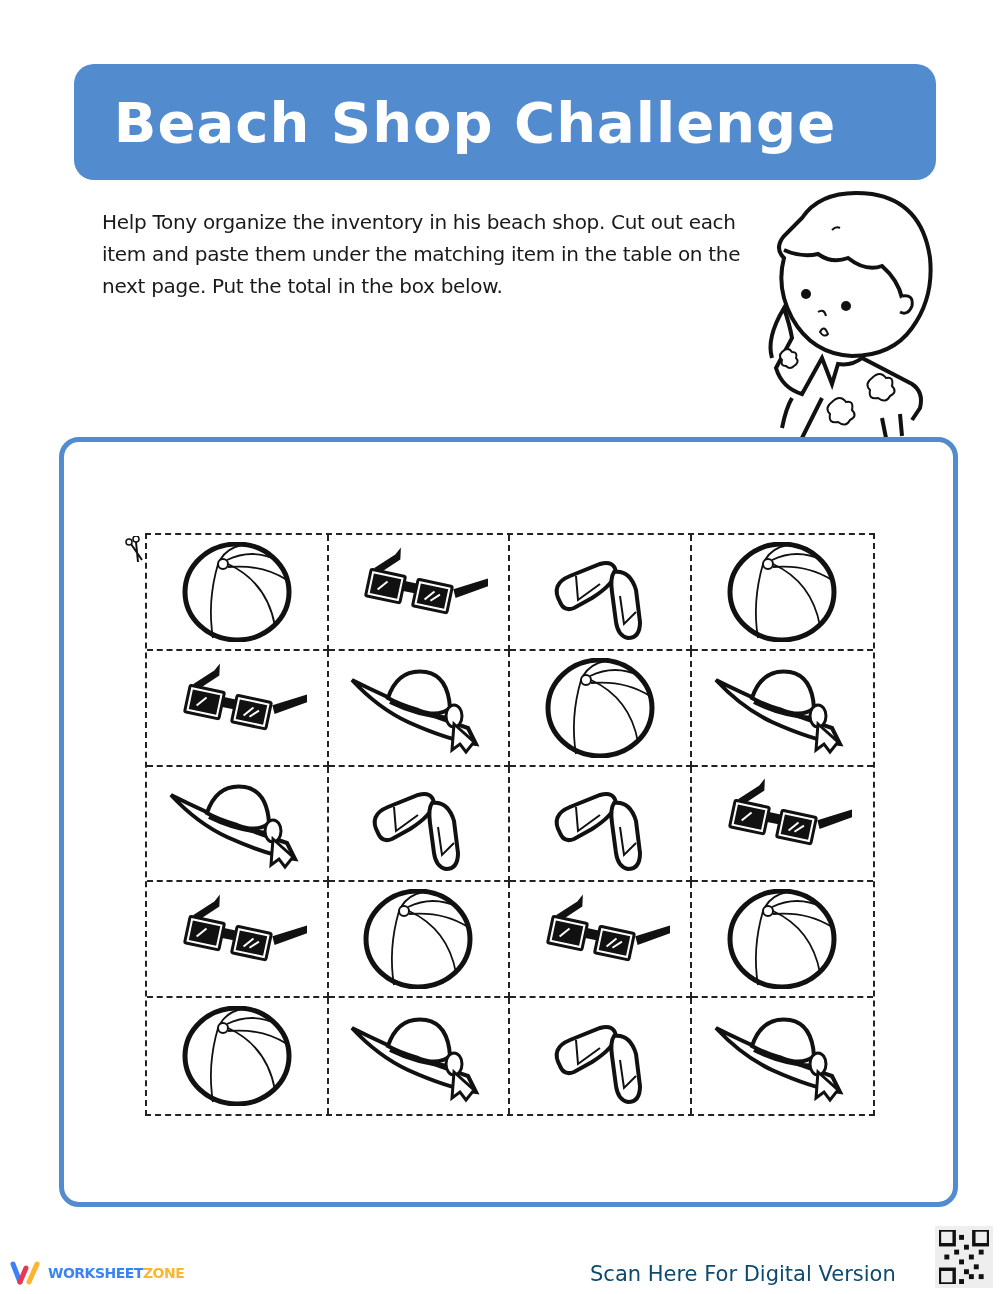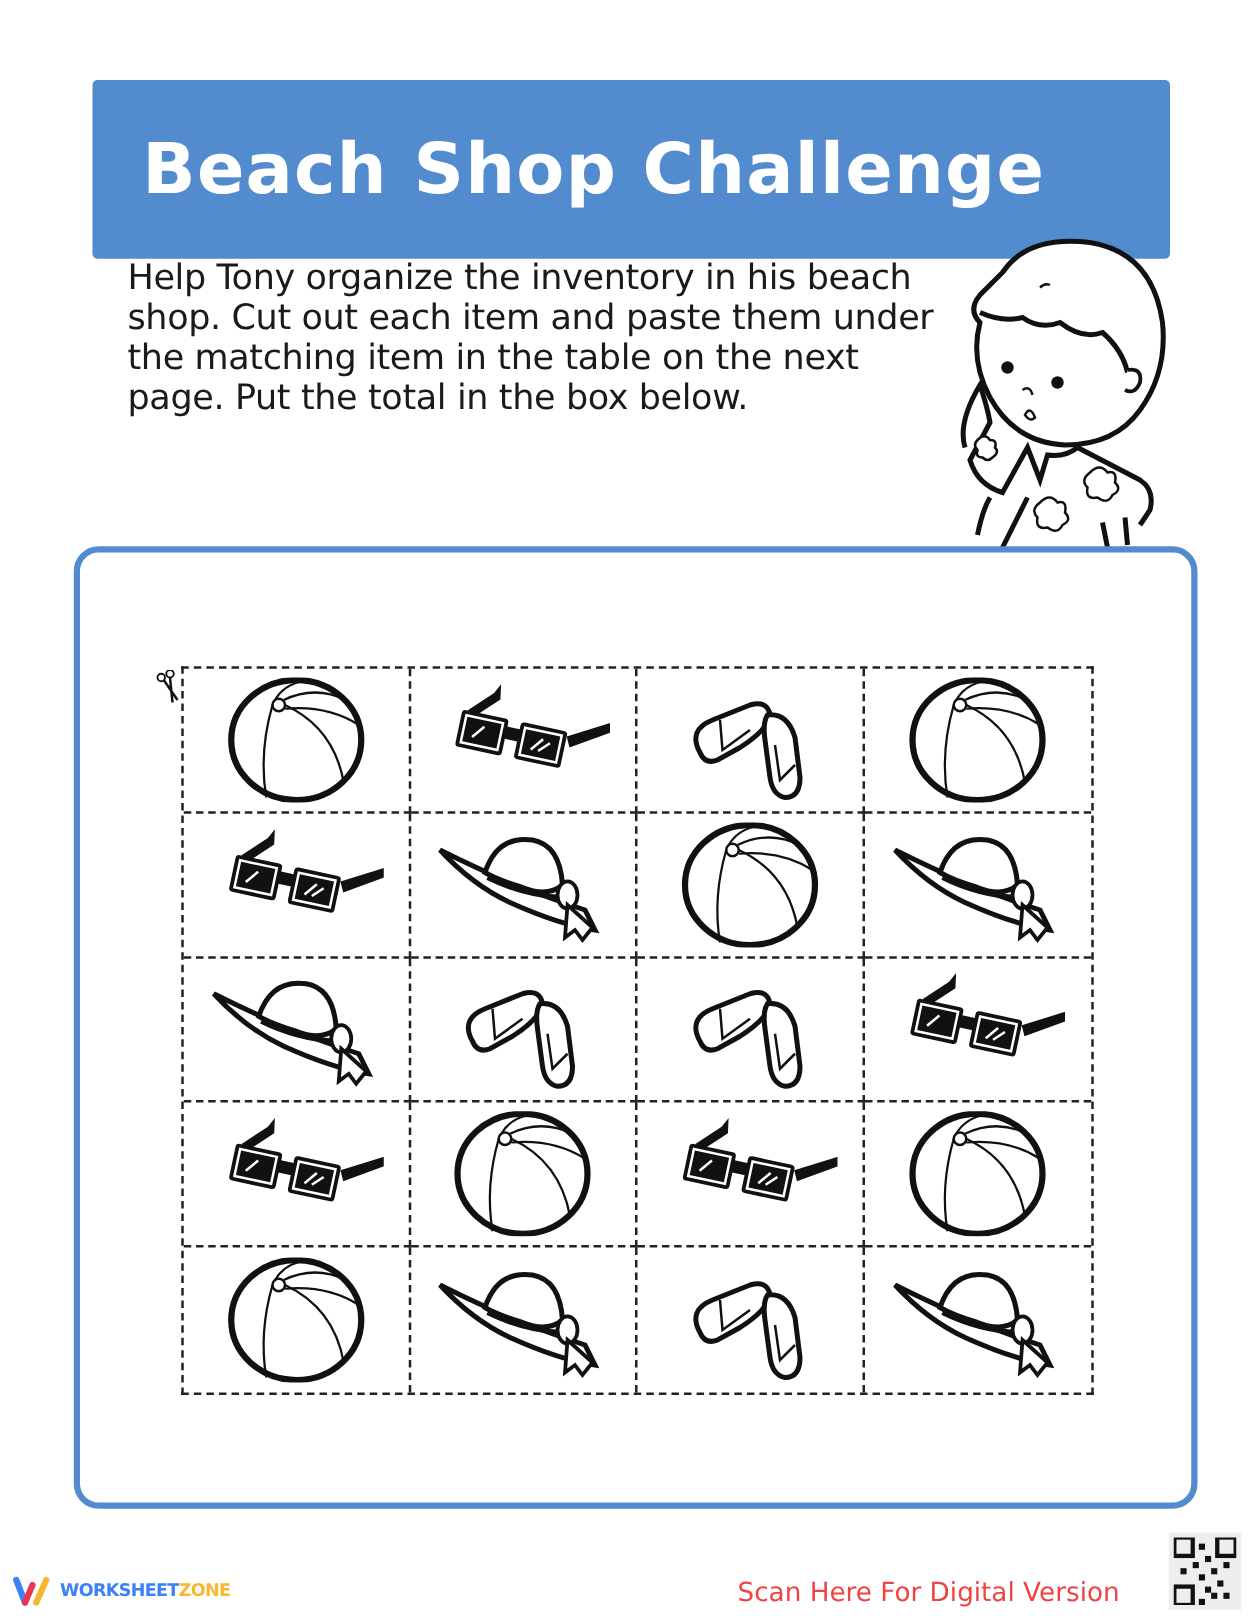--- a/index.html
+++ b/index.html
@@ -1,31 +1,31 @@
 <!DOCTYPE html>
 <html><head>
 <meta charset="utf-8">
 <style>
   html, body { margin:0; padding:0; background:#ffffff; }
   body { width:1000px; height:1294px; position:relative; overflow:hidden; font-family:"DejaVu Sans", sans-serif; color:#1a1a1a; }
 
   .title-banner {
-    position:absolute; left:74px; top:64px; width:862px; height:143px;
-    background:#538bcf; border-radius:4px;
+    position:absolute; left:74px; top:64px; width:862px; height:116px;
+    background:#538bcf; border-radius:20px;
     display:flex; align-items:center; justify-content:center;
   }
   .title-banner h1 {
     margin:0; color:#ffffff; font-size:56px; font-weight:bold;
     font-family:"DejaVu Sans", sans-serif; letter-spacing:1px;
     transform:translateX(-30px);
   }
 
   .instructions {
     position:absolute; left:102px; top:206px; width:670px;
-    font-size:28px; line-height:32px; color:#1a1a1a;
+    font-size:20px; line-height:32px; color:#1a1a1a;
     font-family:"DejaVu Sans", sans-serif;
     letter-spacing:-0.3px;
   }
 
   .tony { position:absolute; left:762px; top:188px; width:200px; height:250px; }
 
   .cut-panel {
     position:absolute; left:59px; top:437px; width:889px; height:760px;
     border:5px solid #538bcf; border-radius:20px; background:#fff;
   }
@@ -44,21 +44,21 @@
   }
   .cell:nth-child(4n) { border-right:none; }
   .cell:nth-last-child(-n+4) { border-bottom:none; }
   .cell svg { width:140px; height:100px; }
 
   .footer-logo { position:absolute; left:10px; top:1260px; display:flex; align-items:center; gap:6px; }
   .footer-logo .wz-text { font-size:14px; font-weight:bold; letter-spacing:-0.5px; }
   .wz-blue { color:#3b82f6; }
   .wz-yellow { color:#f7b731; }
 
-  .scan-text { position:absolute; left:590px; top:1262px; font-size:21px; color:#ef4444; font-family:"DejaVu Sans", sans-serif; }
+  .scan-text { position:absolute; left:590px; top:1262px; font-size:21px; color:#0c4a6e; font-family:"DejaVu Sans", sans-serif; }
   .qr { position:absolute; left:935px; top:1226px; width:58px; height:62px; background:#eee; display:flex; align-items:center; justify-content:center; }
 </style>
 </head>
 <body>
 
 <svg width="0" height="0" style="position:absolute">
   <defs>
     <symbol id="sym-ball" viewBox="0 0 140 100">
       <ellipse cx="70" cy="50" rx="52" ry="48" fill="#fff" stroke="#111" stroke-width="5"></ellipse>
       <circle cx="56" cy="22" r="5" fill="#fff" stroke="#111" stroke-width="2"></circle>

